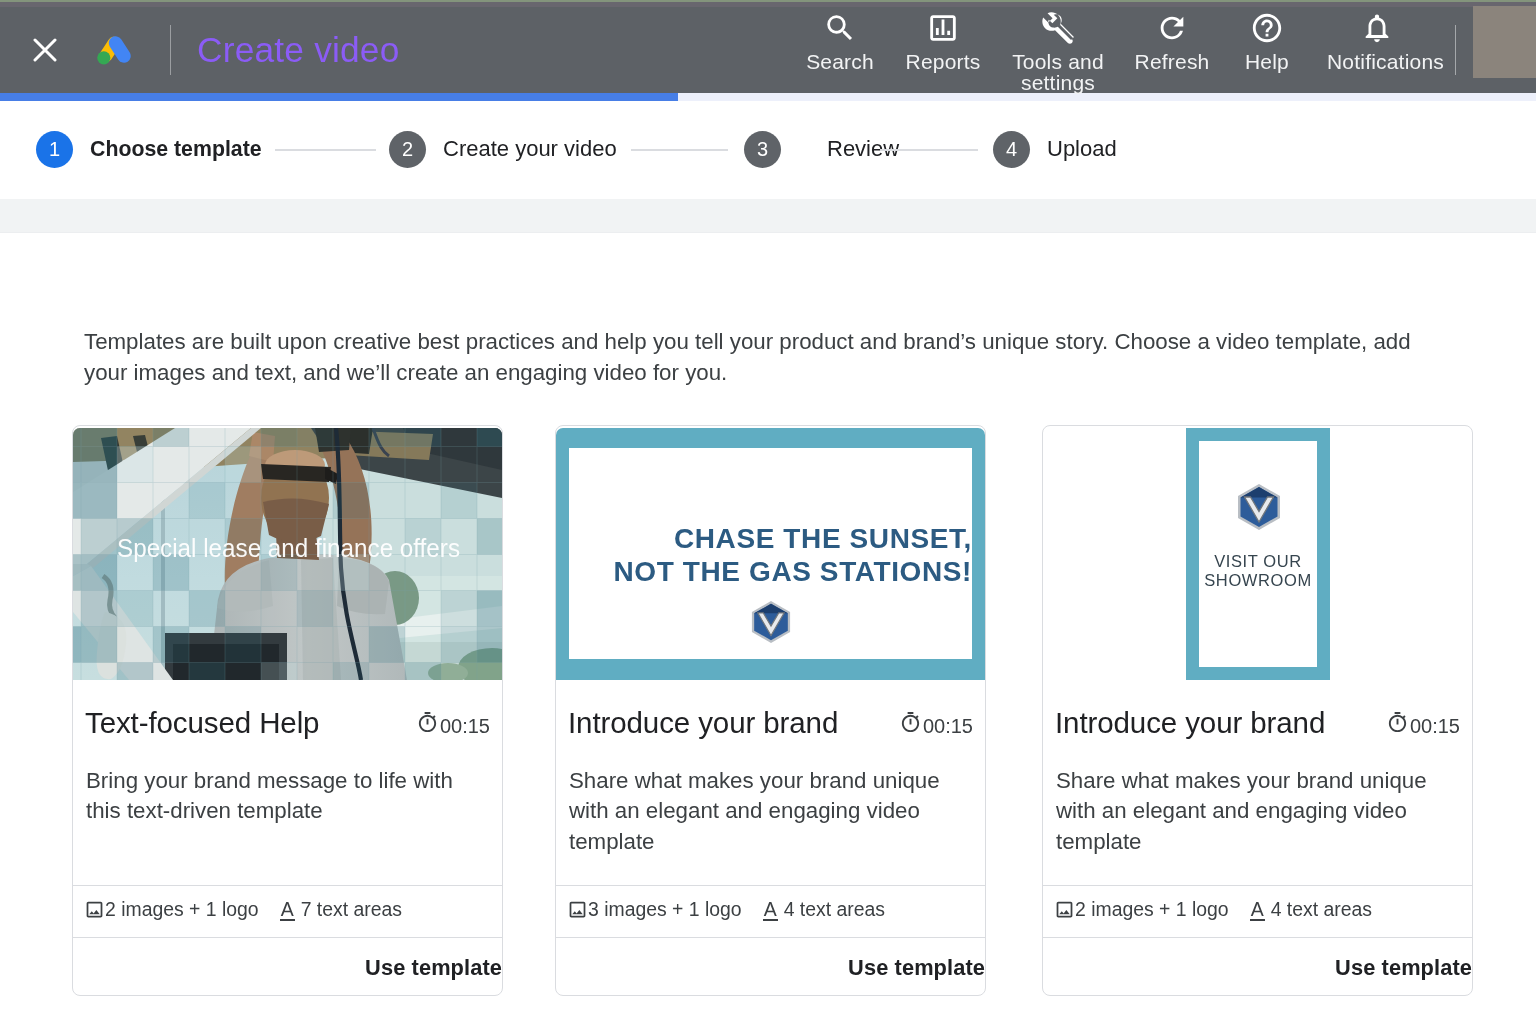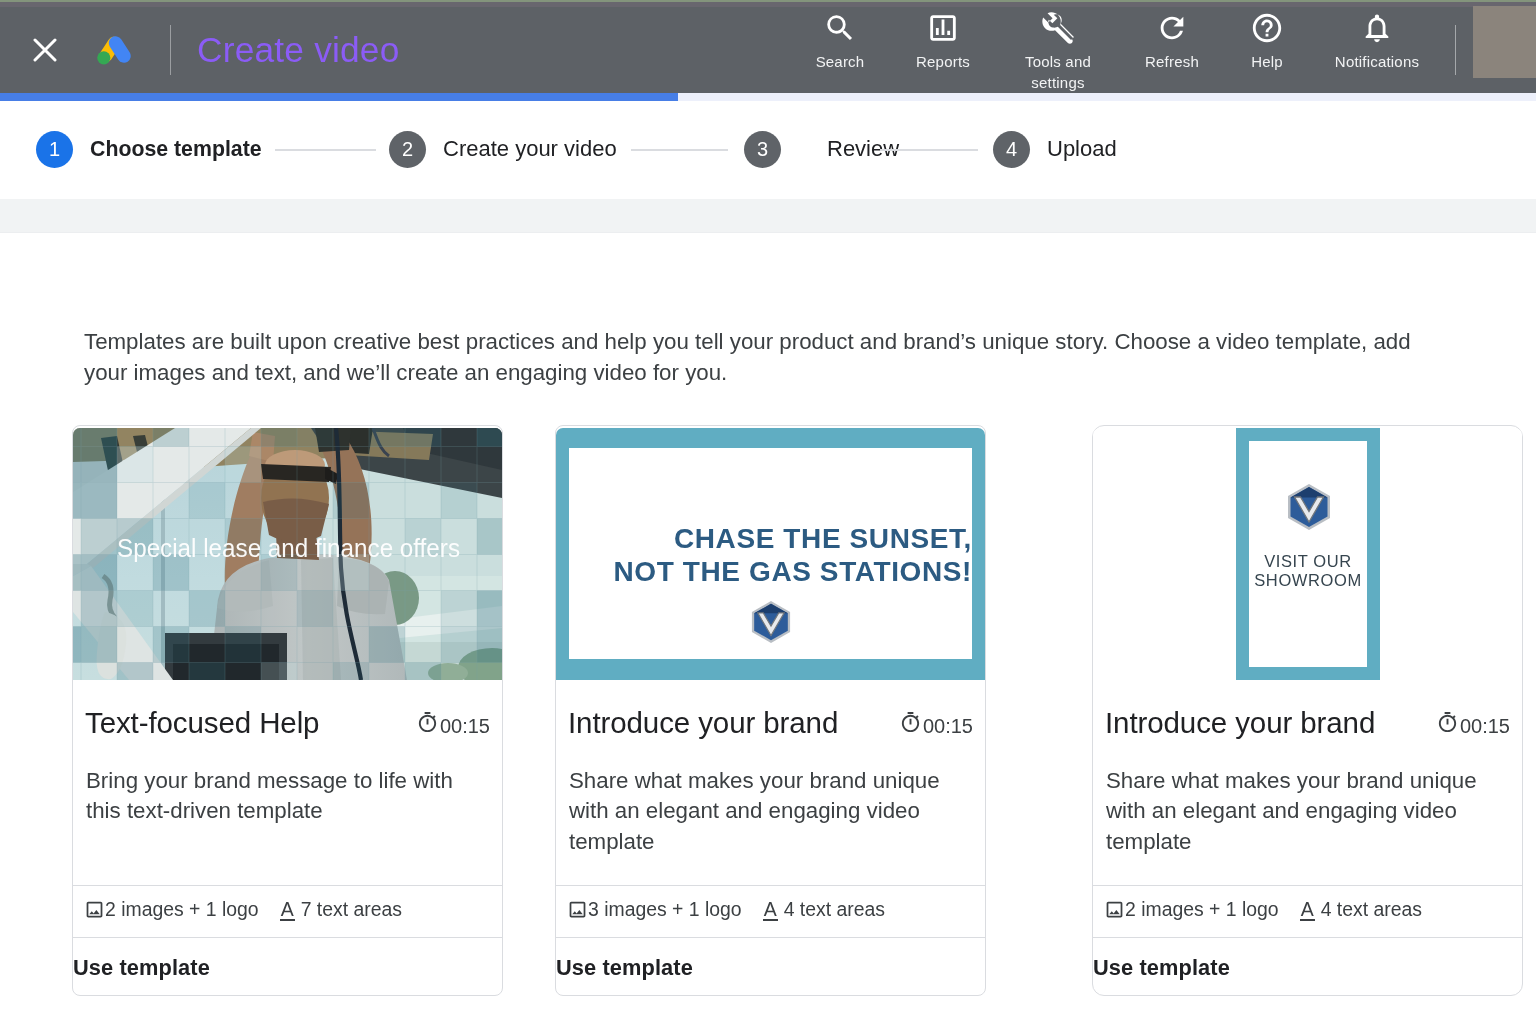--- a/index.html
+++ b/index.html
@@ -8,21 +8,21 @@
   .abs { position:absolute; }
 
   
   #topbar { position:absolute; left:0; top:0; width:1536px; height:93px; background:#5d6166; }
   #strip-green { position:absolute; left:0; top:0; width:1536px; height:2px; background:#83947c; }
   #strip-purple { position:absolute; left:0; top:2px; width:1536px; height:5px; background:#68666e; }
   #progress-track { position:absolute; left:0; top:93px; width:1536px; height:8px; background:#edf0fb; }
   #progress-bar { position:absolute; left:0; top:93px; width:678px; height:8px; background:#477ee6; }
 
   .hicon { position:absolute; top:11px; width:34px; height:34px; }
-  .hlabel { position:absolute; top:51px; text-align:center; color:#f2f3f4; font-size:15px; font-weight:400; letter-spacing:0.2px; line-height:21px; white-space:nowrap; }
+  .hlabel { position:absolute; top:51px; text-align:center; color:#f2f3f4; font-size:21px; font-weight:400; letter-spacing:0.2px; line-height:21px; white-space:nowrap; }
   #title { position:absolute; left:197px; top:30px; color:#8b5cf6; font-size:35.3px; line-height:40px; font-weight:400; letter-spacing:0.2px; }
   #hdr-divider { position:absolute; left:170px; top:25px; width:1px; height:50px; background:#9b9ea1; }
   #right-divider { position:absolute; left:1455px; top:25px; width:1px; height:50px; background:#a5a8ab; }
   #avatarbox { position:absolute; left:1473px; top:6px; width:63px; height:72px; background:#8b847c; }
 
   
   #stepper { position:absolute; left:0; top:101px; width:1536px; height:98px; background:#fff; }
   .step-circle { position:absolute; top:131px; width:37px; height:37px; border-radius:50%;
      color:#fff; font-size:20px; text-align:center; line-height:37px; }
   .step-label { position:absolute; top:136px; font-size:22px; line-height:26px; color:#202124; white-space:nowrap; }
@@ -40,21 +40,21 @@
   .thumb { position:absolute; left:0; top:2px; width:429px; height:252px; border-radius:7px 7px 0 0; overflow:hidden; }
   .card-title { position:absolute; left:12px; top:280px; font-size:29.5px; line-height:33px; color:#202124; letter-spacing:-0.1px; }
   .card-time { position:absolute; top:284px; right:12px; font-size:20px; line-height:33px; color:#3c4043; }
   .card-time svg { vertical-align:-1px; margin-right:1px; }
   .card-desc { position:absolute; left:13px; top:340px; font-size:22.3px; line-height:30.4px; color:#3c4043; }
   .card-div1 { position:absolute; left:0; top:459px; width:429px; height:1px; background:#dadce0; }
   .card-div2 { position:absolute; left:0; top:511px; width:429px; height:1px; background:#dadce0; }
   .card-meta { position:absolute; left:11px; top:467px; font-size:19.4px; line-height:33px; color:#3c4043; }
   .card-meta svg { vertical-align:-4px; }
   .aicon { display:inline-block; font-size:19.5px; color:#3c4043; border-bottom:2.4px solid #3c4043; padding:0 1px 0 1px; margin:0 6px 0 21px; line-height:20px;}
-  .card-btn { position:absolute; left:0; top:525px; width:429px; text-align:left; font-size:21.8px; line-height:33px; font-weight:700; color:#202124; letter-spacing:0.1px; }
+  .card-btn { position:absolute; left:0; top:525px; width:429px; text-align:right; font-size:21.8px; line-height:33px; font-weight:700; color:#202124; letter-spacing:0.1px; }
 
   
 </style>
 </head>
 <body>
 
 <div id="topbar"></div>
 <div id="strip-green"></div>
 <div id="strip-purple"></div>
 <div id="progress-track"></div>
@@ -301,21 +301,21 @@
   <div class="card-desc">Share what makes your brand unique<br>with an elegant and engaging video<br>template</div>
   <div class="card-div1"></div>
   <div class="card-meta"><svg width="21" height="21" viewBox="0 0 24 24" fill="#3c4043">
         <path d="M19 3H5c-1.1 0-2 .9-2 2v14c0 1.1.9 2 2 2h14c1.1 0 2-.9 2-2V5c0-1.1-.9-2-2-2zm0 16H5V5h14v14z"></path>
         <path d="M8.9 13.98l2.1 2.53 3.1-3.99L18 17.5H6z"></path>
       </svg>3 images + 1 logo<span class="aicon">A</span>4 text areas</div>
   <div class="card-div2"></div>
   <div class="card-btn">Use template</div>
 </div>
 
-<div class="card" style="left:1092px;border-radius:12px;">
+<div class="card" style="left:1042px;">
   <div class="thumb" id="thumb3" style="background:#fff;">
     <div style="position:absolute; left:143px; top:0; width:144px; height:252px; background:#60adc2;"></div>
     <div style="position:absolute; left:156px; top:13px; width:118px; height:226px; background:#fff;"></div>
     <svg style="position:absolute; left:194px; top:55px;" width="44" height="48" viewBox="0 0 44 48">
       <polygon points="22,1 43,13 43,35 22,47 1,35 1,13" fill="#b9bec4"></polygon>
       <polygon points="22,4 40.5,14.5 40.5,33.5 22,44 3.5,33.5 3.5,14.5" fill="#2d5c9a"></polygon>
       <polygon points="22,4 40.5,14.5 3.5,14.5" fill="#1d3f6e"></polygon>
       <path d="M7.5 14 L22 39 L36.5 14 L30.5 14 L22 28.5 L13.5 14 Z" fill="#e8eaed" stroke="#70767c" stroke-width="1.3"></path>
     </svg>
     <div style="position:absolute; left:143px; top:124px; width:144px; text-align:center; font-size:16.5px; line-height:18.5px; letter-spacing:0.6px; color:#36454f; font-weight:500;">VISIT OUR<br>SHOWROOM</div>

